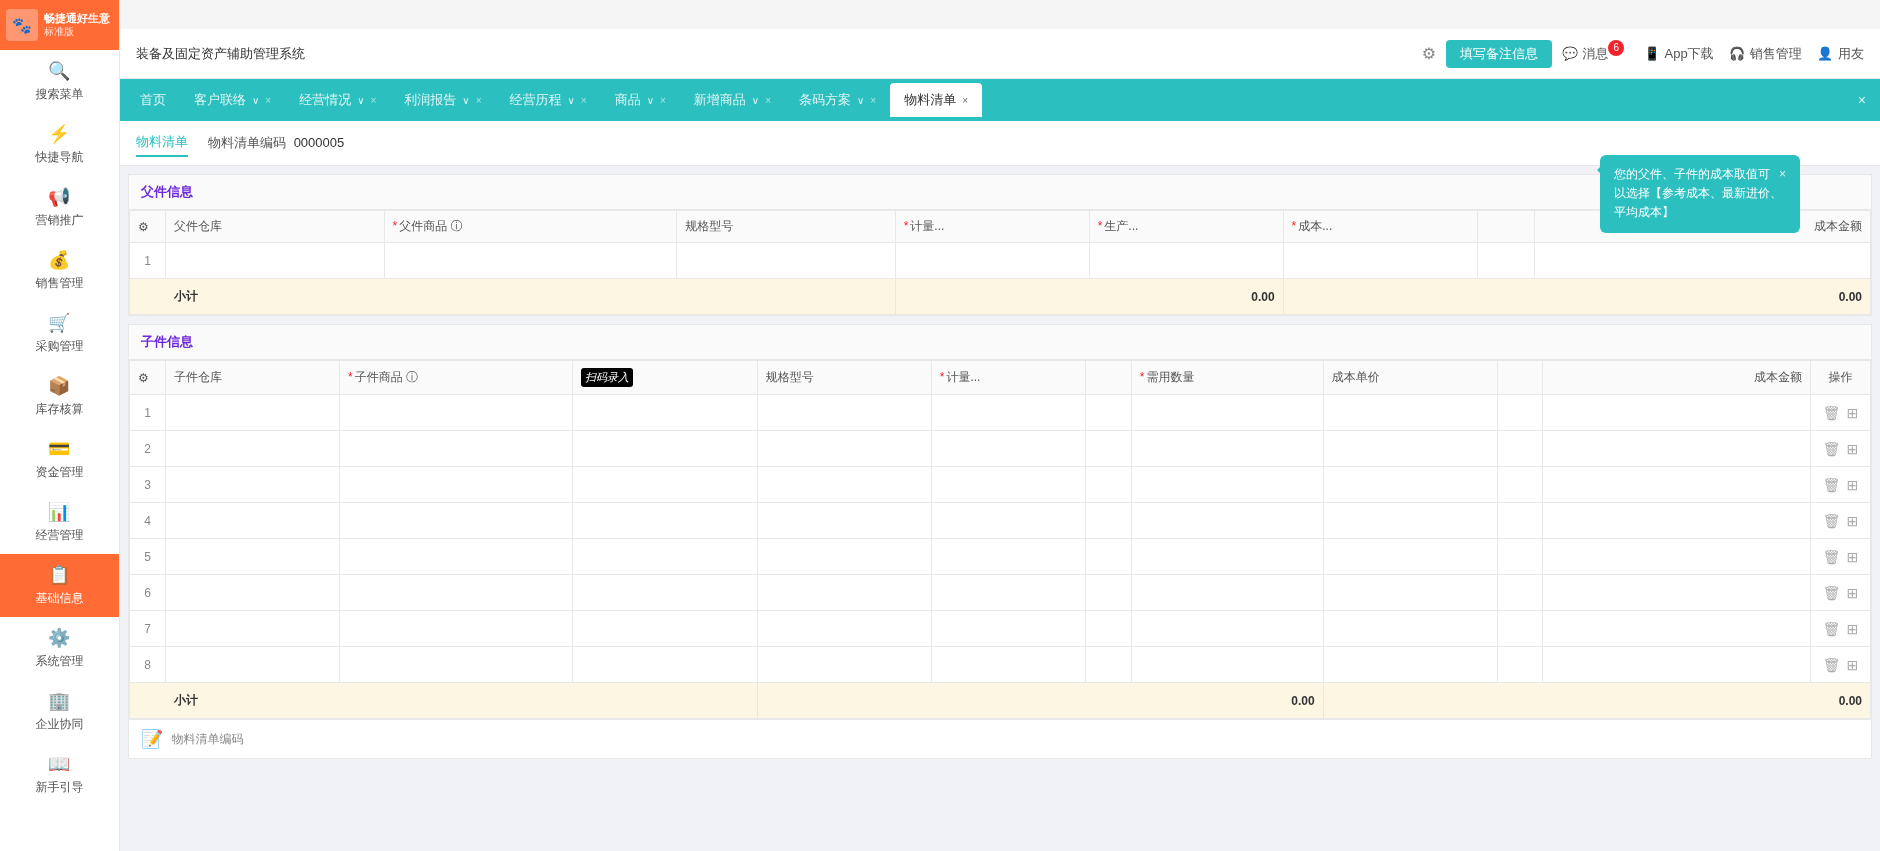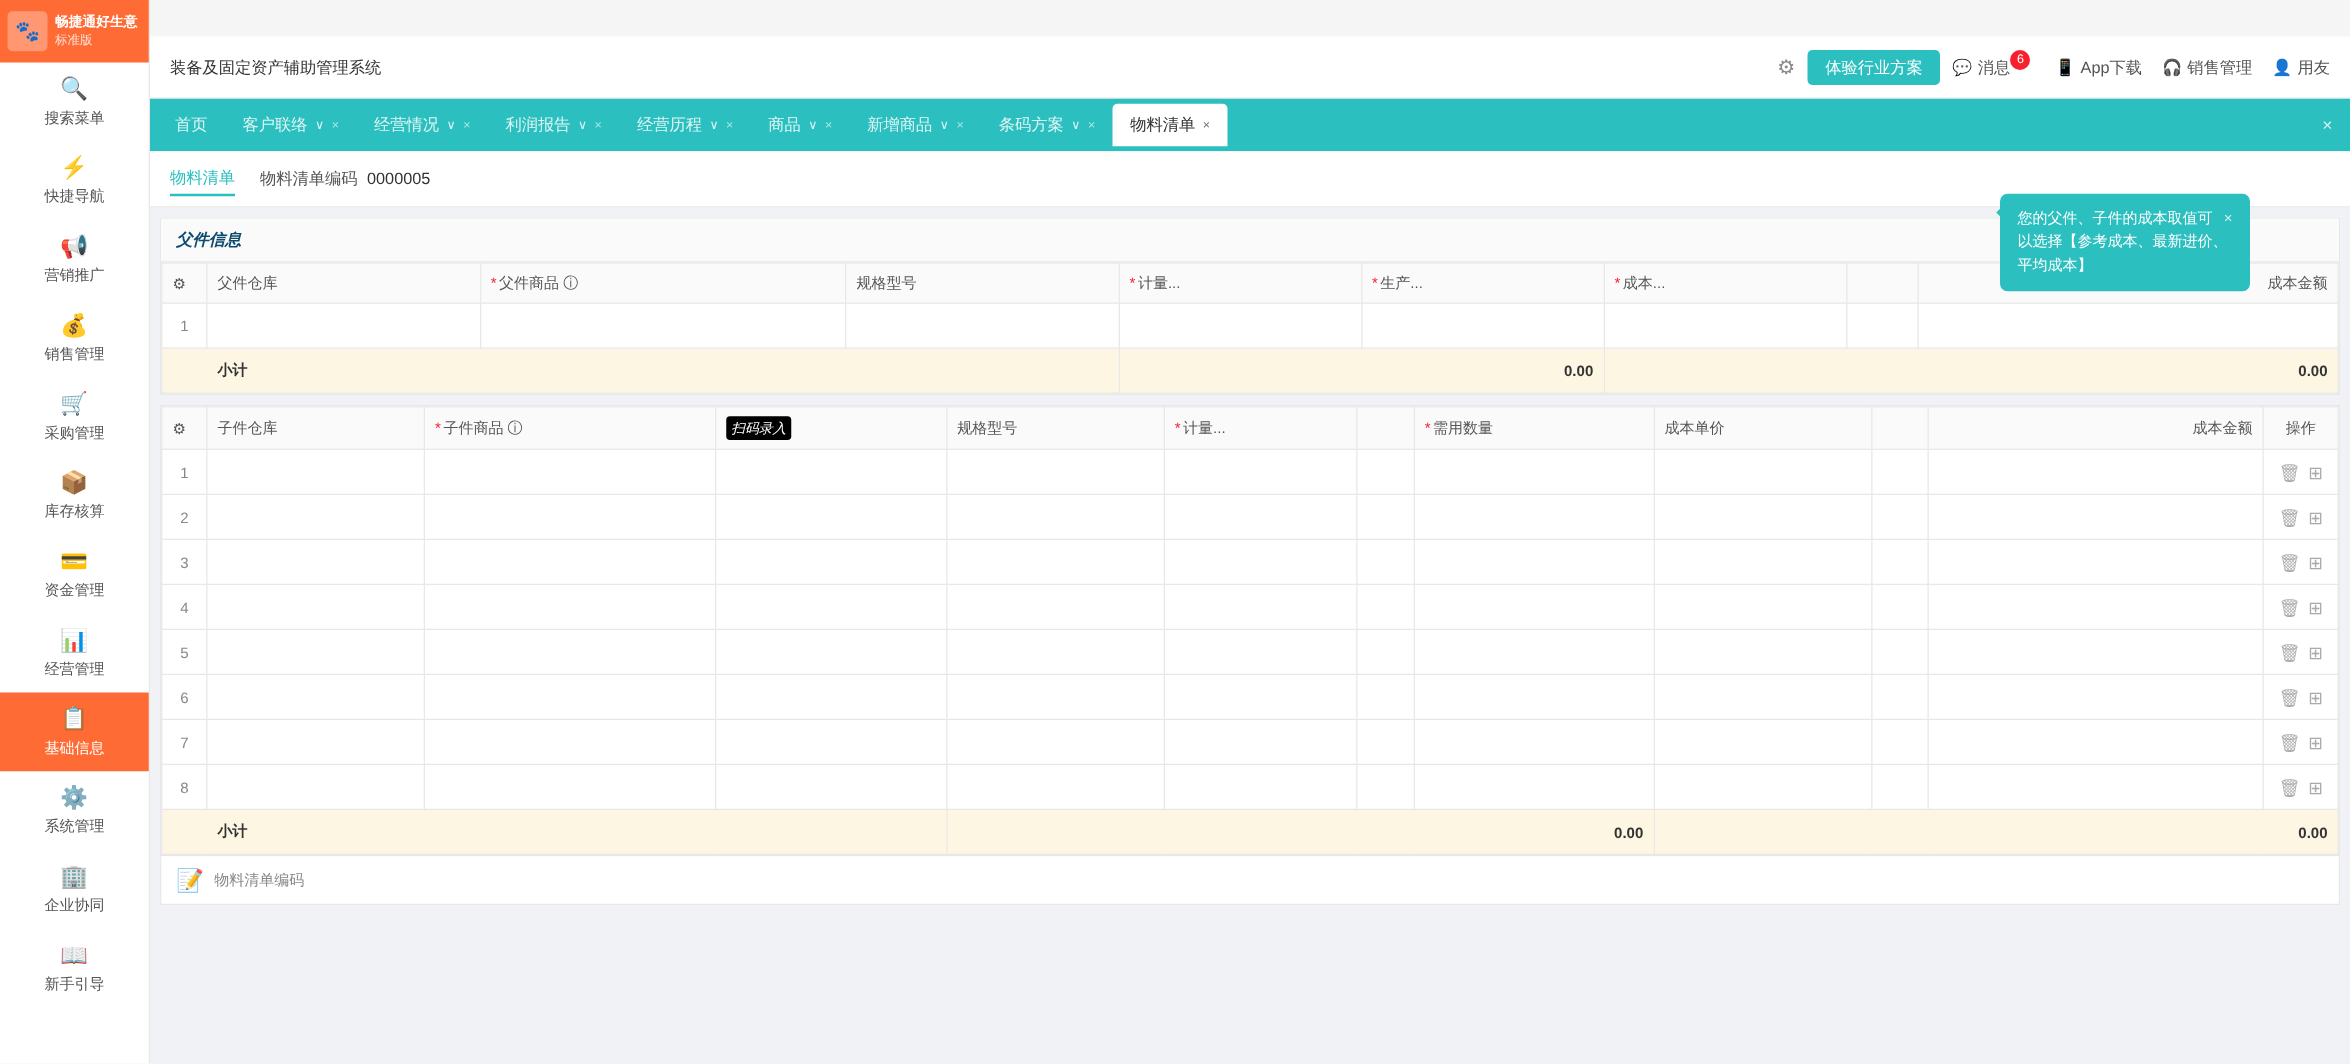--- a/index.html
+++ b/index.html
@@ -207,24 +207,23 @@
     
     .section {
       background: #fff;
       margin: 8px 8px 0 8px;
       border: 1px solid #e8e8e8;
     }
     .section-title {
       padding: 8px 12px;
       font-size: 13px;
       font-weight: bold;
-      color: #0c4a6e;
+      color: #6d28d9;
       background: #fafafa;
       border-bottom: 1px solid #e8e8e8;
-      font-style: italic;
     }
 
     
     .data-table {
       width: 100%;
       border-collapse: collapse;
       font-size: 12px;
     }
     .data-table th {
       background: #fafafa;
@@ -400,21 +399,21 @@
         <span>新手引导</span>
       </div>
     </div>
 </div>
 
 <div class="main">
 
   <div class="topbar">
     <span class="topbar-title">装备及固定资产辅助管理系统</span>
     <span class="topbar-gear">⚙</span>
-    <button class="topbar-btn">体验行业方案</button>
+    <button class="topbar-btn">填写备注信息</button>
     <div class="topbar-actions">
       <div class="topbar-action-item">
         <span>💬</span>
         <span>消息</span>
         <span class="badge">6</span>
       </div>
       <div class="topbar-action-item">
         <span>📱</span>
         <span>App下载</span>
       </div>
@@ -484,20 +483,21 @@
           <tr class="subtotal-row">
             <td colspan="4">小计</td>
             <td colspan="2" class="col-right"><b>0.00</b></td>
             <td colspan="3" class="col-right"><b>0.00</b></td>
           </tr>
         </tbody>
       </table>
     </div>
 
     <div class="section">
+      <div class="section-title">子件信息</div>
       <table class="data-table">
         <thead>
           <tr>
             <th class="th-gear">⚙</th>
             <th>子件仓库</th>
             <th><span class="required">*</span>子件商品 ⓘ</th>
             <th><button class="scan-btn">扫码录入</button></th>
             <th>规格型号</th>
             <th><span class="required">*</span>计量...</th>
             <th></th>

